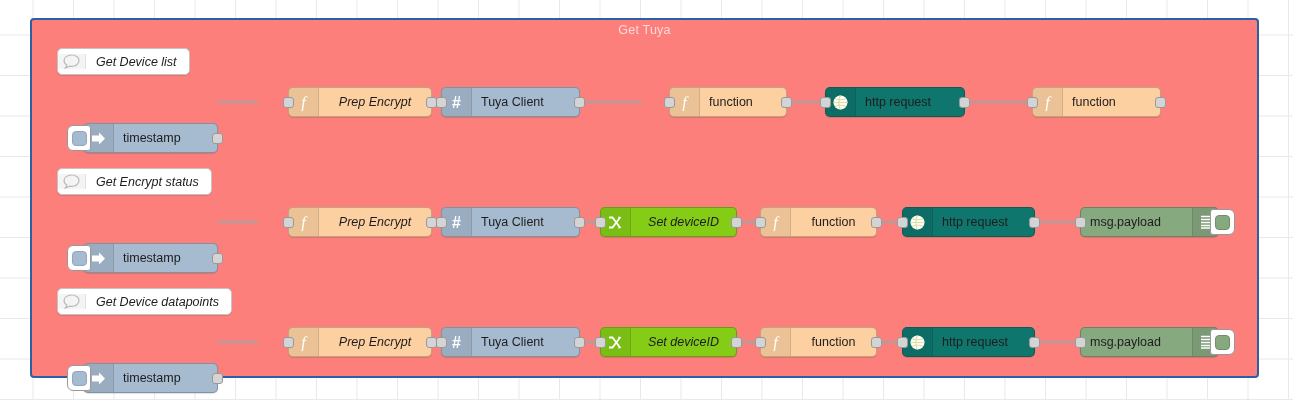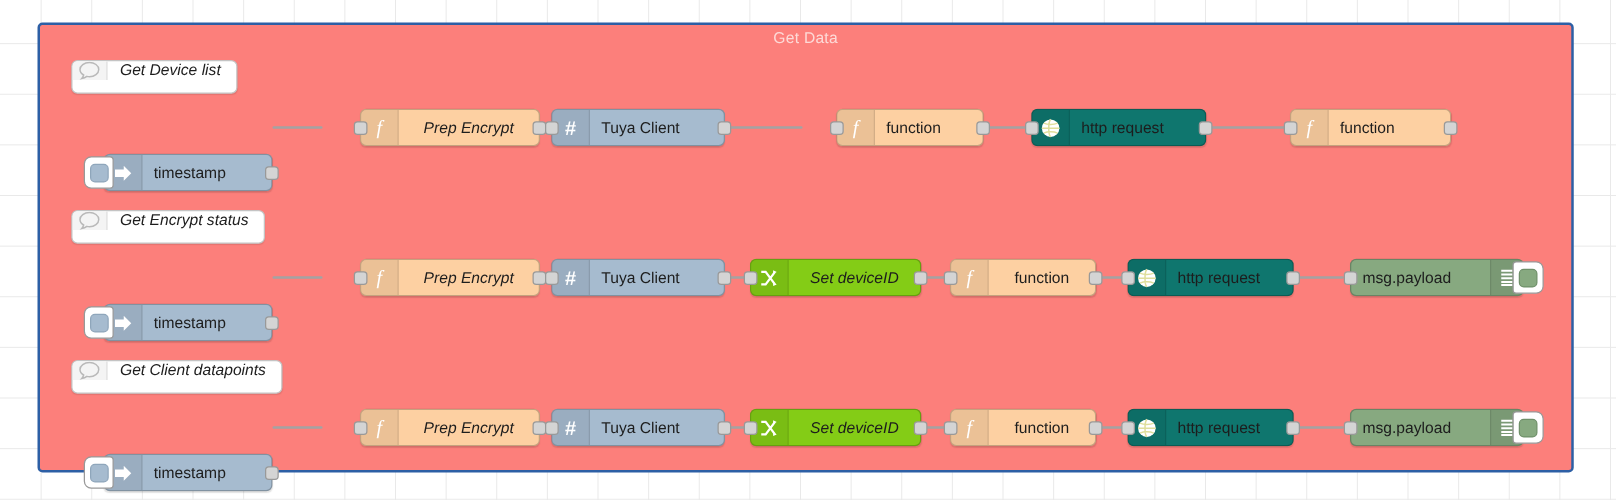--- a/index.html
+++ b/index.html
@@ -143,21 +143,21 @@
     display:flex; align-items:center; justify-content:center;
     background: rgba(0,0,0,.09);
     border-left: 1px solid rgba(0,0,0,.10);
   }
 
   
   .comment {
     position: absolute;
     height: 27px;
     display: flex;
-    align-items: flex-start;
+    align-items: center;
     background: #ffffff;
     border: 1px solid #c4c4c4;
     border-radius: 5px;
     box-shadow: 0 1px 1px rgba(0,0,0,.10);
     overflow: hidden;
   }
   .comment .c-icon {
     width: 28px; flex: 0 0 28px;
     display:flex; align-items:center; justify-content:center;
     background:#f4f4f4;
@@ -180,21 +180,21 @@
     background: #a3a3a3;
     border-radius: 1px;
   }
 </style>
 </head>
 <body>
 
 <div id="canvas">
 
   <div id="group">
-    <div id="group-label">Get Data</div>
+    <div id="group-label">Get Tuya</div>
 
     <div class="comment" style="left:25px; top:28px;">
       <div class="c-icon">
         <svg width="17" height="15" viewBox="0 0 17 15">
             <path d="M8.5 1C4.4 1 1 3.5 1 6.6c0 1.8 1.1 3.4 2.9 4.4-.2.9-.8 2-1.6 2.9 1.6-.3 3.2-1 4.2-1.8.6.1 1.3.2 2 .2 4.1 0 7.5-2.5 7.5-5.7S12.6 1 8.5 1z" fill="none" stroke="#b9b9b9" stroke-width="1.2"></path>
           </svg>
       </div>
       <div class="c-label">Get Device list</div>
     </div>
 
@@ -399,21 +399,21 @@
           <i></i>
         </div>
     </div>
 
     <div class="comment" style="left:25px; top:268px;">
       <div class="c-icon">
         <svg width="17" height="15" viewBox="0 0 17 15">
             <path d="M8.5 1C4.4 1 1 3.5 1 6.6c0 1.8 1.1 3.4 2.9 4.4-.2.9-.8 2-1.6 2.9 1.6-.3 3.2-1 4.2-1.8.6.1 1.3.2 2 .2 4.1 0 7.5-2.5 7.5-5.7S12.6 1 8.5 1z" fill="none" stroke="#b9b9b9" stroke-width="1.2"></path>
           </svg>
       </div>
-      <div class="c-label">Get Client datapoints</div>
+      <div class="c-label">Get Device datapoints</div>
     </div>
 
     <div class="wire" style="left:186px; top:321px; width:40px;"></div>
     <div class="wire" style="left:367px; top:321px; width:42px;"></div>
     <div class="wire" style="left:548px; top:321px; width:20px;"></div>
     <div class="wire" style="left:705px; top:321px; width:23px;"></div>
     <div class="wire" style="left:845px; top:321px; width:25px;"></div>
     <div class="wire" style="left:1003px; top:321px; width:40px;"></div>
 
     <div class="node n-inject" style="left:51px; top:307px; width:135px;">

